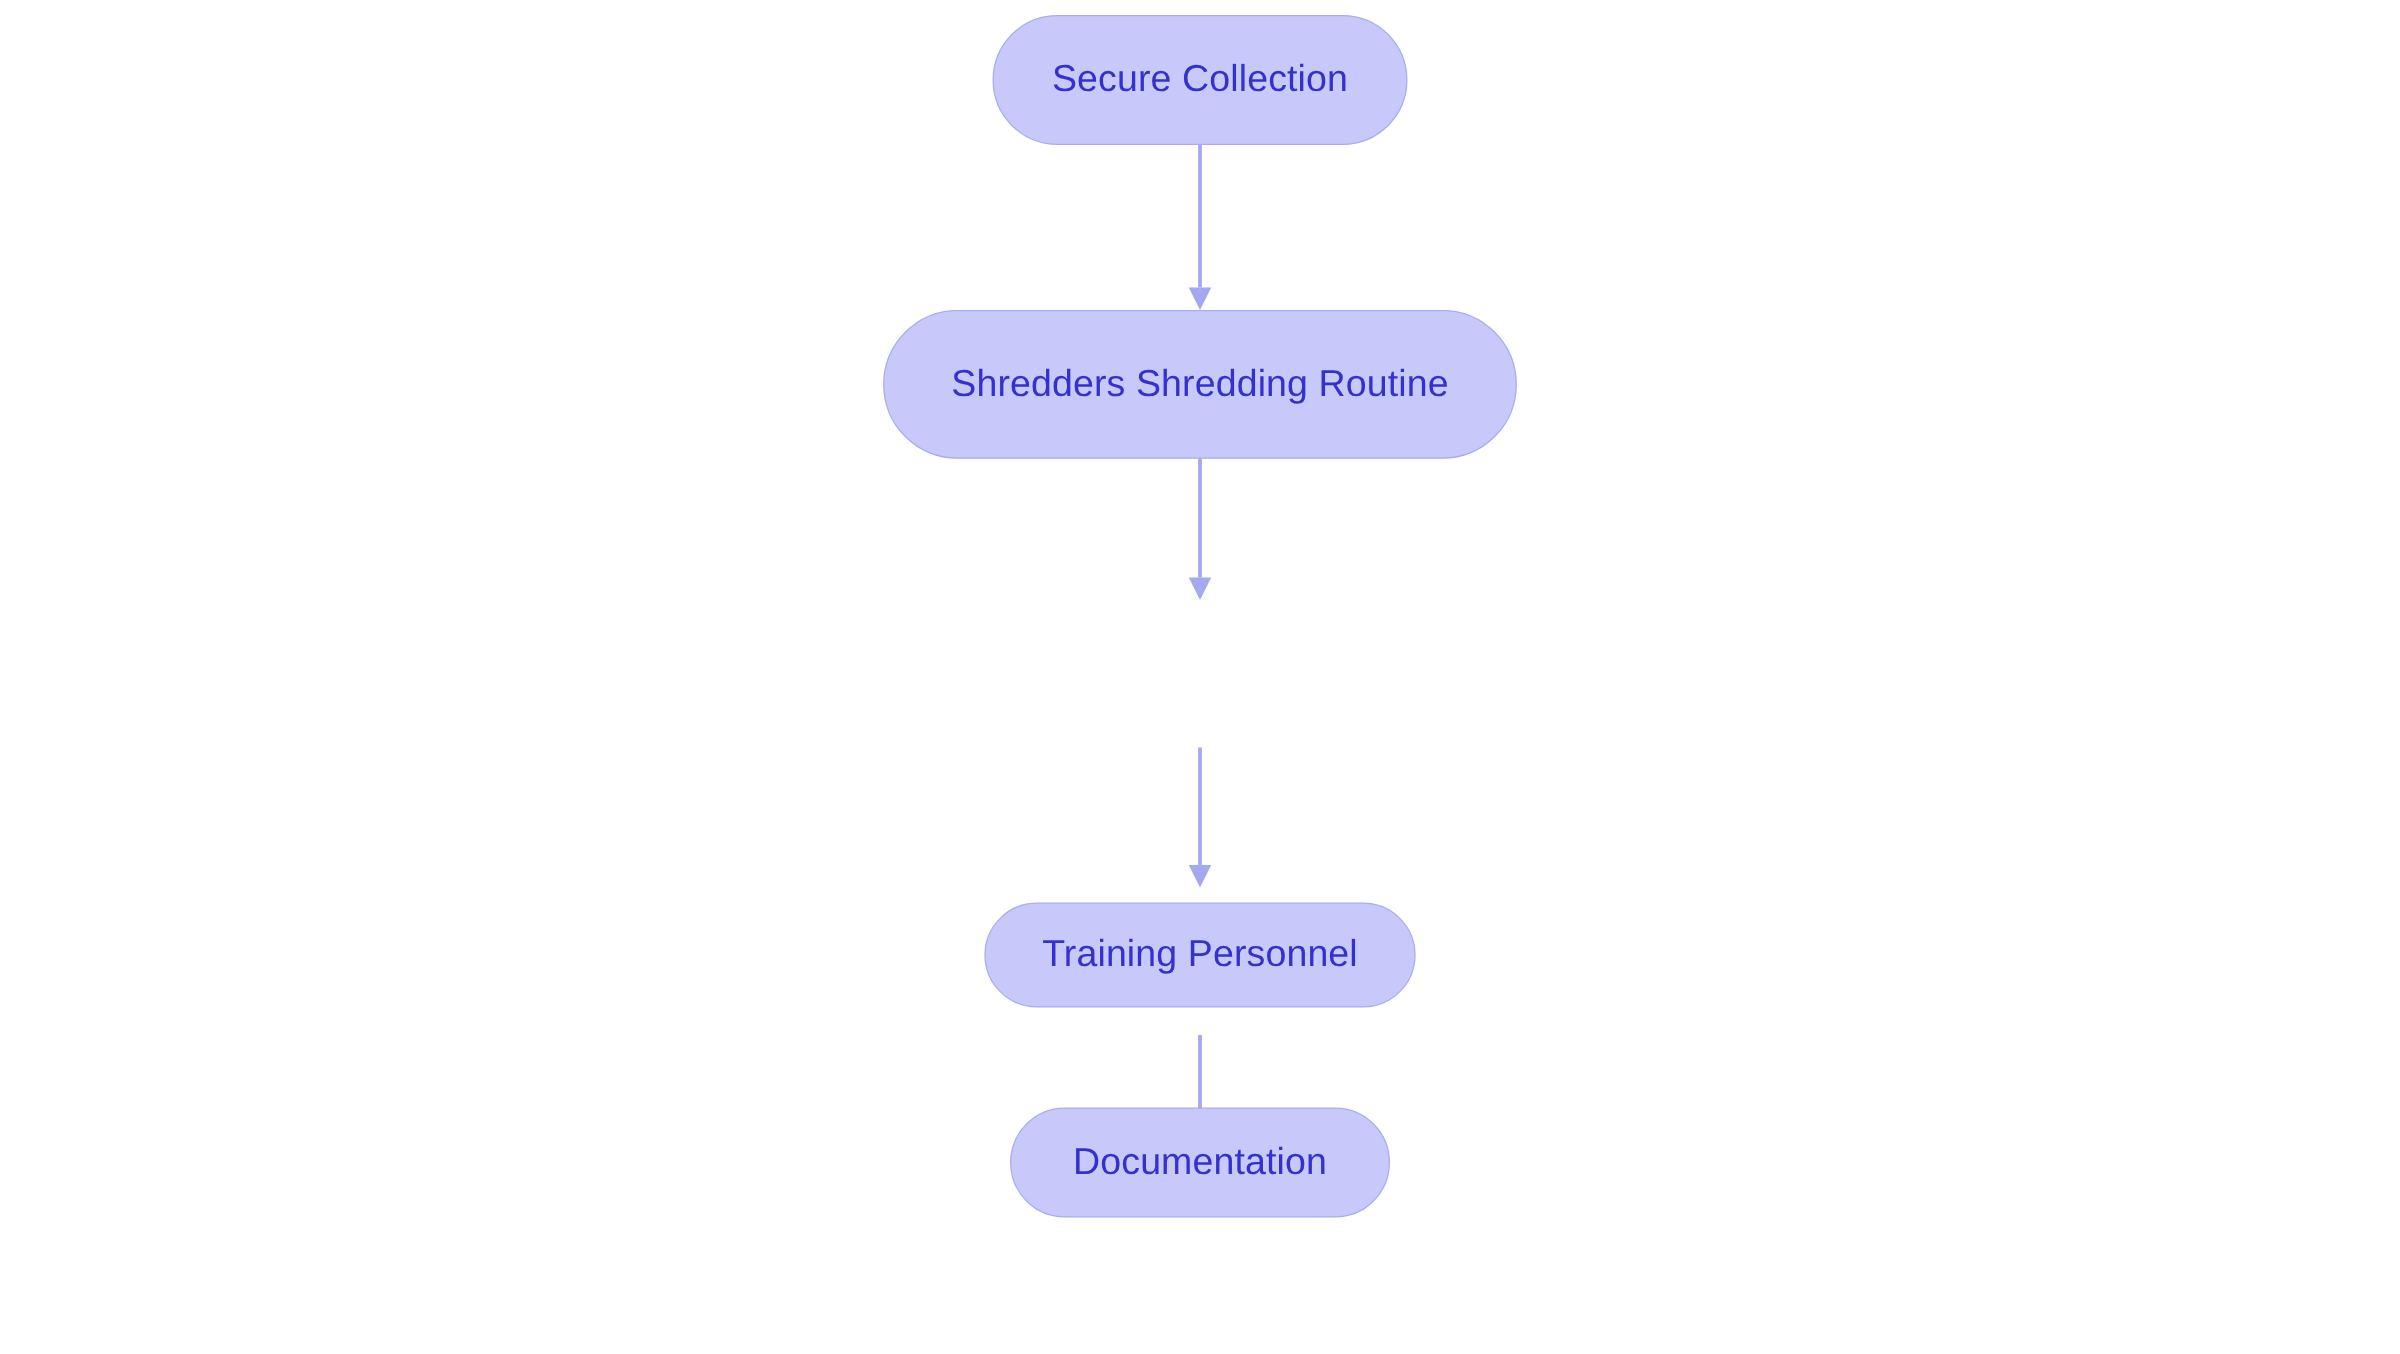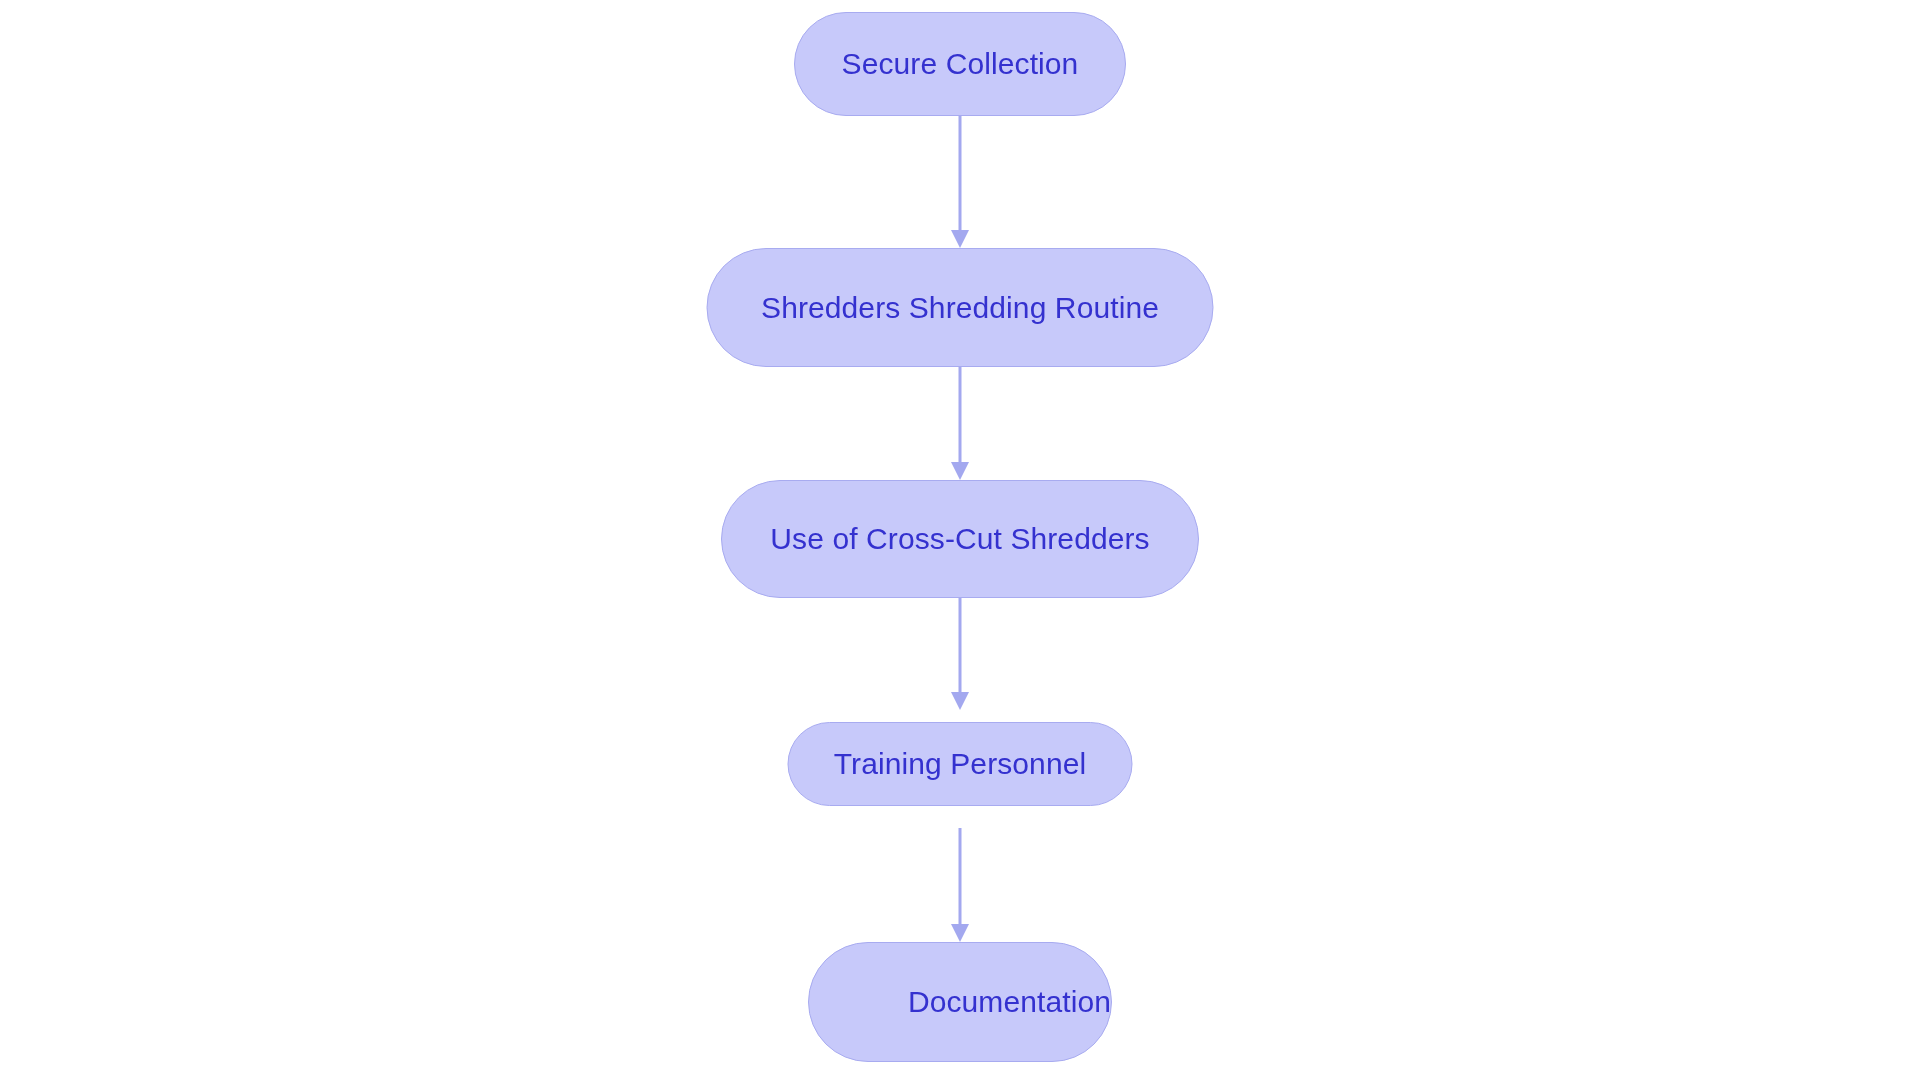--- a/index.html
+++ b/index.html
@@ -44,21 +44,21 @@
     letter-spacing: 0.1px;
     white-space: nowrap;
     user-select: none;
   }
 
   
   #node-0 { top: 12px;  width: 332px; height: 104px; justify-content: center; }
   #node-1 { top: 248px; width: 507px; height: 119px; }
   #node-2 { top: 480px; width: 478px; height: 118px; }
   #node-3 { top: 722px; width: 345px; height: 84px; justify-content: center; }
-  #node-4 { top: 942px; width: 304px; height: 120px; justify-content: flex-end; }
+  #node-4 { top: 886px; width: 304px; height: 88px; }
 
   
   .flow-connector {
     position: absolute;
     left: 50%;
     transform: translateX(-50%);
     width: 24px;
   }
   .connector-line {
     position: absolute;
@@ -105,23 +105,20 @@
 
   <div class="flow-node" id="node-1">
     <span class="flow-node-label">Shredders Shredding Routine</span>
   </div>
 
   <div class="flow-connector" id="connector-1">
     <div class="connector-line"></div>
     <div class="connector-head"></div>
   </div>
 
-  <div class="flow-node" id="node-2">
-    <span class="flow-node-label">Use of Cross-Cut Shredders</span>
-  </div>
 
   <div class="flow-connector" id="connector-2">
     <div class="connector-line"></div>
     <div class="connector-head"></div>
   </div>
 
   <div class="flow-node" id="node-3">
     <span class="flow-node-label">Training Personnel</span>
   </div>
 

